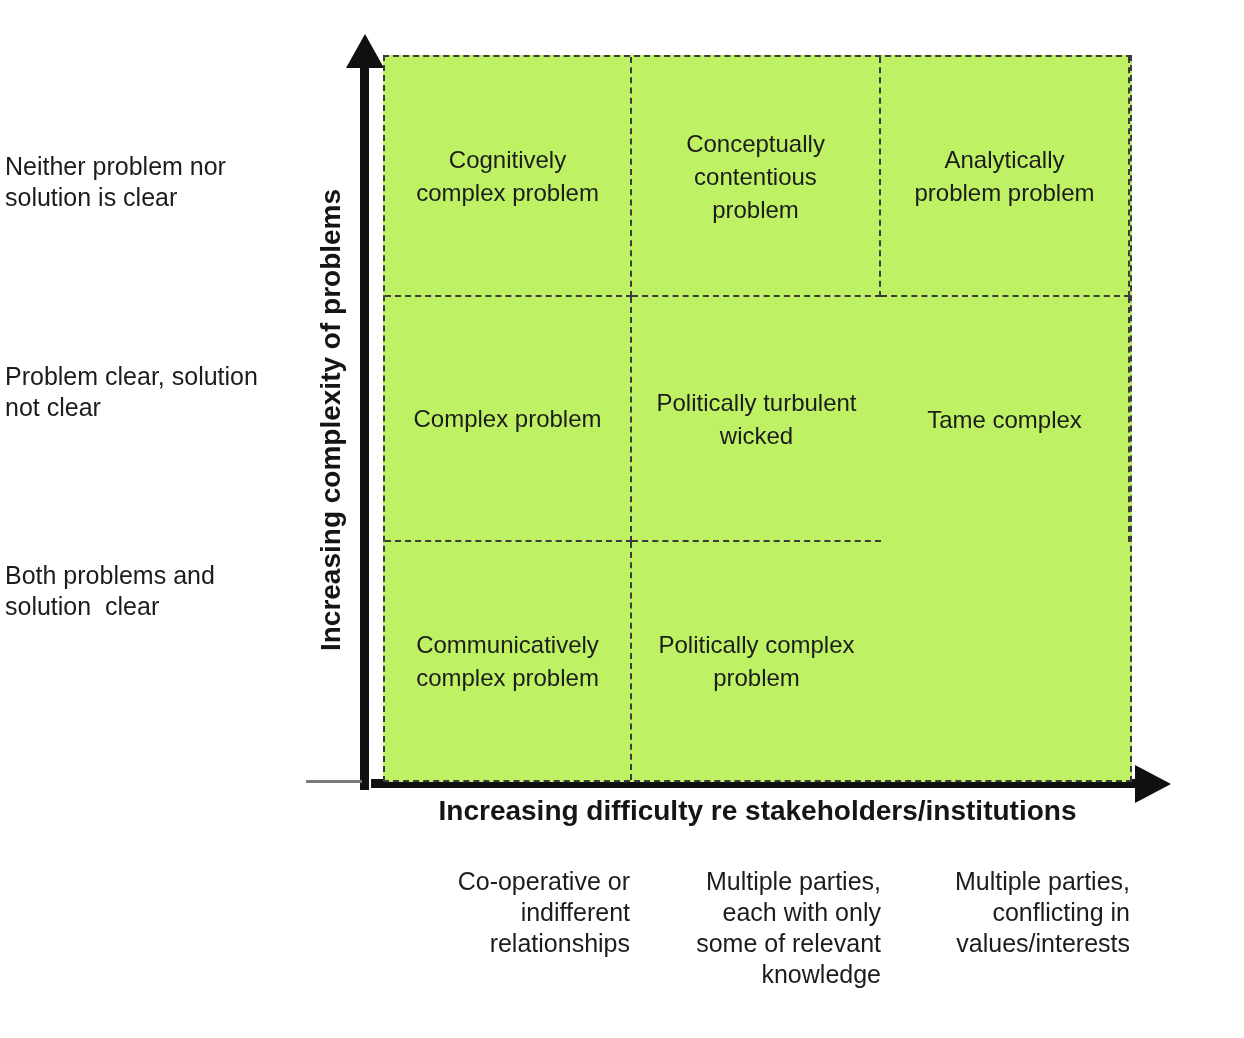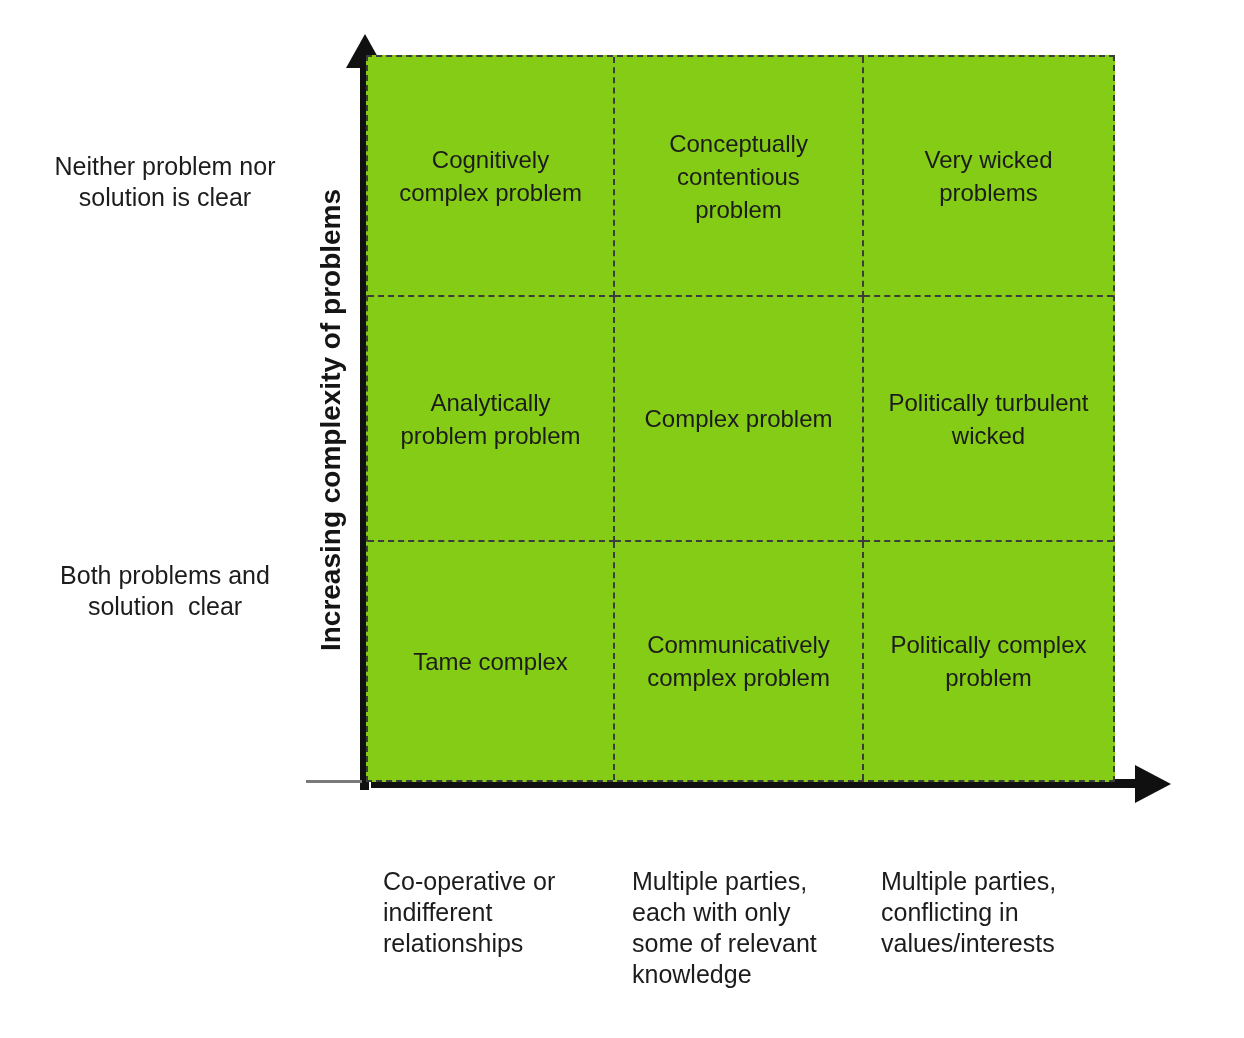--- a/index.html
+++ b/index.html
@@ -13,25 +13,25 @@
     height: 1038px;
     background: #ffffff;
     font-family: "Liberation Sans", "DejaVu Sans", sans-serif;
     color: #1c1c1c;
     overflow: hidden;
   }
 
   
   .grid {
     position: absolute;
-    left: 366px;
+    left: 383px;
     top: 55px;
     width: 745px;
     height: 723px;
-    background: #84cc16;
+    background: #bef264;
     border: 2px dashed #3c3c3c;
     display: grid;
     grid-template-columns: 247px 249px 249px;
     grid-template-rows: 240px 245px 238px;
   }
   .cell {
     box-sizing: border-box;
     display: flex;
     align-items: center;
     justify-content: center;
@@ -114,68 +114,68 @@
     font-size: 28px;
     font-weight: bold;
     color: #151515;
   }
 
   
   .row-label {
     position: absolute;
     left: 5px;
     width: 320px;
-    text-align: center;
     font-size: 25px;
     line-height: 31px;
     white-space: pre-wrap;
   }
   .rl0 { top: 151px; }
   .rl1 { top: 361px; }
   .rl2 { top: 560px; }
 
   
   .col-label {
     position: absolute;
     top: 866px;
-    text-align: left;
+    text-align: right;
     font-size: 25px;
     line-height: 31px;
     white-space: pre-line;
   }
   .cl0 { left: 383px; width: 247px; }
   .cl1 { left: 632px; width: 249px; }
   .cl2 { left: 881px; width: 249px; }
 </style>
 </head>
 <body>
 
 <div class="canvas">
 
   <div class="y-label">Increasing complexity of problems</div>
   <div class="y-shaft"></div>
   <div class="y-head"></div>
 
   <div class="baseline-left"></div>
   <div class="x-shaft"></div>
   <div class="x-head"></div>
+  <div class="x-label">Increasing difficulty re stakeholders/institutions</div>
 
   <div class="row-label rl0">Neither problem nor
 solution is clear</div>
+  <div class="row-label rl1">Problem clear, solution
+not clear</div>
   <div class="row-label rl2">Both problems and
 solution  clear</div>
 
   <div class="grid">
     <div class="cell bR bB">Cognitively
 complex problem</div>
     <div class="cell bR bB">Conceptually
 contentious
 problem</div>
-    <div class="cell bB">Very wicked
-problems</div>
     <div class="cell bR bB">Analytically
 problem problem</div>
     <div class="cell bR bB">Complex problem</div>
     <div class="cell bB">Politically turbulent
 wicked</div>
     <div class="cell bR">Tame complex</div>
     <div class="cell bR">Communicatively
 complex problem</div>
     <div class="cell">Politically complex
 problem</div>

